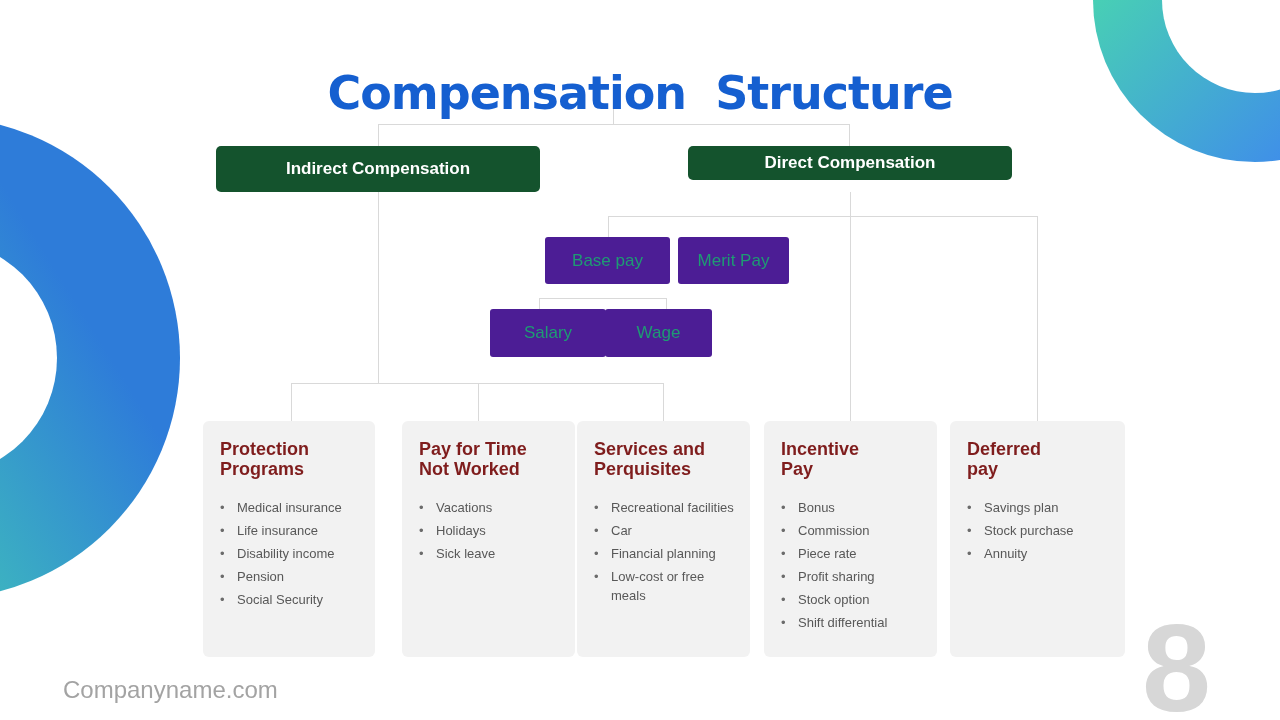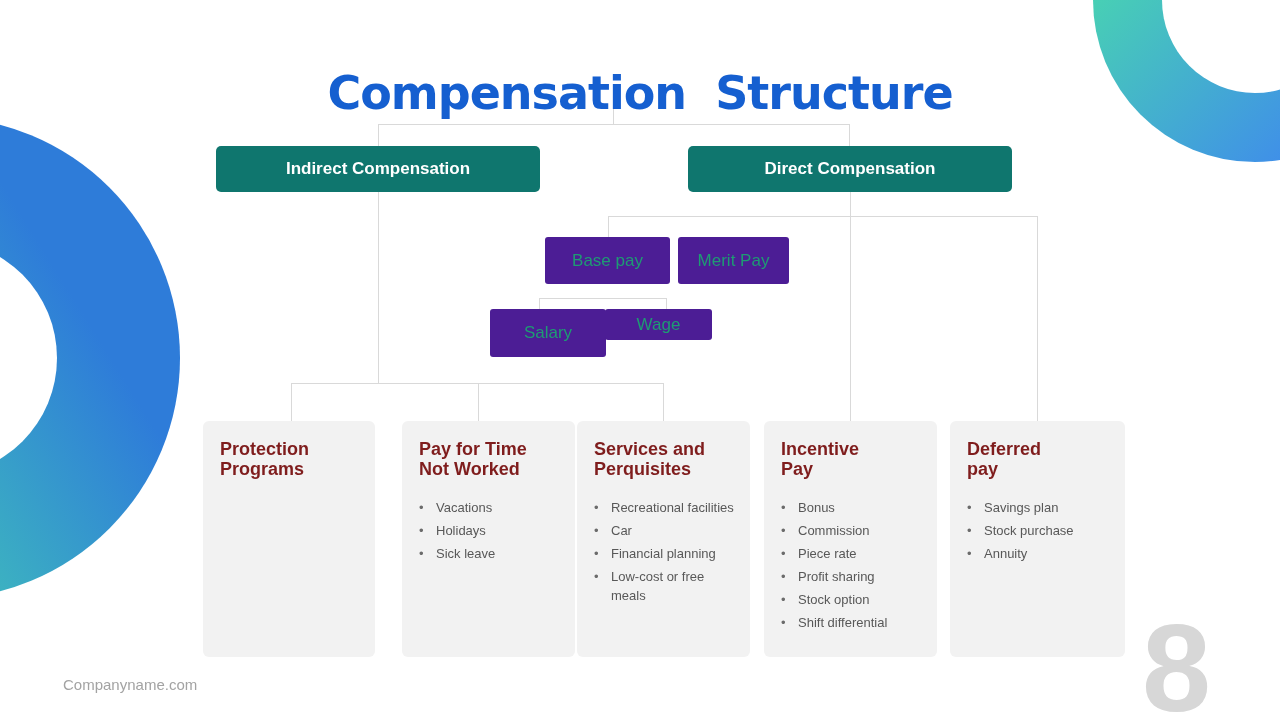--- a/index.html
+++ b/index.html
@@ -20,37 +20,37 @@
   .title{position:absolute;left:0;right:0;top:38px;text-align:center;
          font-family:"DejaVu Sans",sans-serif;font-weight:700;
          font-size:46px;letter-spacing:-1px;word-spacing:14px;color:#155FD0;z-index:2;margin-top:28px;}
 
   
   .c{position:absolute;background:#D9D9D9;z-index:1;}
   .ch{height:1px;}
   .cv{width:1px;}
 
   
-  .bluebox{position:absolute;background:#0f766e;border-radius:5px;color:#ffffff;
+  .bluebox{position:absolute;background:#14532d;border-radius:5px;color:#ffffff;
            font-size:17px;font-weight:bold;display:flex;align-items:center;
            justify-content:center;z-index:2;}
   .greenbox{position:absolute;background:#4c1d95;border-radius:3px;color:#1E9B73;
             font-size:17px;display:flex;align-items:center;justify-content:center;z-index:2;}
 
   
   .card{position:absolute;top:421px;height:236px;background:#F2F2F2;border-radius:6px;
         box-sizing:border-box;padding:18px 12px 0 15px;z-index:2;}
   .card-title{font-size:18px;line-height:20px;font-weight:bold;color:#7f1d1d;
               white-space:pre-line;margin:0 0 19px 2px;}
   ul.bullets{list-style:none;margin:0;padding:0;}
   ul.bullets li{position:relative;padding-left:19px;font-size:13px;line-height:19px;
                 margin-bottom:4px;color:#585858;}
   ul.bullets li::before{content:"\2022";position:absolute;left:2px;top:0;color:#6b6b6b;}
 
-  .footer{position:absolute;left:63px;top:676px;font-size:15px;color:#A3A3A3;z-index:2;}
+  .footer{position:absolute;left:63px;top:676px;font-size:24px;color:#A3A3A3;z-index:2;}
   .pagenum{position:absolute;left:1142px;top:606px;font-size:124px;line-height:1;
            font-weight:bold;color:#D7D7D7;z-index:1;}
 </style>
 </head>
 <body>
 
 <div class="slide">
 
   <div class="ring ring-left">
     <div class="ring-hole"></div>
@@ -75,30 +75,37 @@
   <div class="c cv" style="left:850px;top:192px;height:229px;"></div>
   <div class="c ch" style="left:608px;top:216px;width:429px;"></div>
   <div class="c cv" style="left:608px;top:216px;height:21px;"></div>
   <div class="c cv" style="left:1037px;top:216px;height:205px;"></div>
 
   <div class="c ch" style="left:539px;top:298px;width:127px;"></div>
   <div class="c cv" style="left:539px;top:298px;height:12px;"></div>
   <div class="c cv" style="left:666px;top:298px;height:12px;"></div>
 
   <div class="bluebox" style="left:216px;top:146px;width:324px;height:46px;">Indirect Compensation</div>
-  <div class="bluebox" style="left:688px;top:146px;width:324px;height:46px;text-align:right;">Direct Compensation</div>
+  <div class="bluebox" style="left:688px;top:146px;width:324px;height:34px;text-align:right;">Direct Compensation</div>
 
   <div class="greenbox" style="left:545px;top:237px;width:125px;height:47px;">Base pay</div>
   <div class="greenbox" style="left:678px;top:237px;width:111px;height:47px;">Merit Pay</div>
   <div class="greenbox" style="left:490px;top:309px;width:116px;height:48px;">Salary</div>
-  <div class="greenbox" style="left:605px;top:309px;width:107px;height:31px;">Wage</div>
+  <div class="greenbox" style="left:605px;top:309px;width:107px;height:48px;">Wage</div>
 
   <div class="card" style="left:203px;width:172px;">
     <div class="card-title">Protection
 Programs</div>
+    <ul class="bullets">
+        <li>Medical insurance</li>
+        <li>Life insurance</li>
+        <li>Disability income</li>
+        <li>Pension</li>
+        <li>Social Security</li>
+      </ul>
   </div>
   <div class="card" style="left:402px;width:173px;">
     <div class="card-title">Pay for Time
 Not Worked</div>
     <ul class="bullets">
         <li>Vacations</li>
         <li>Holidays</li>
         <li>Sick leave</li>
       </ul>
   </div>

